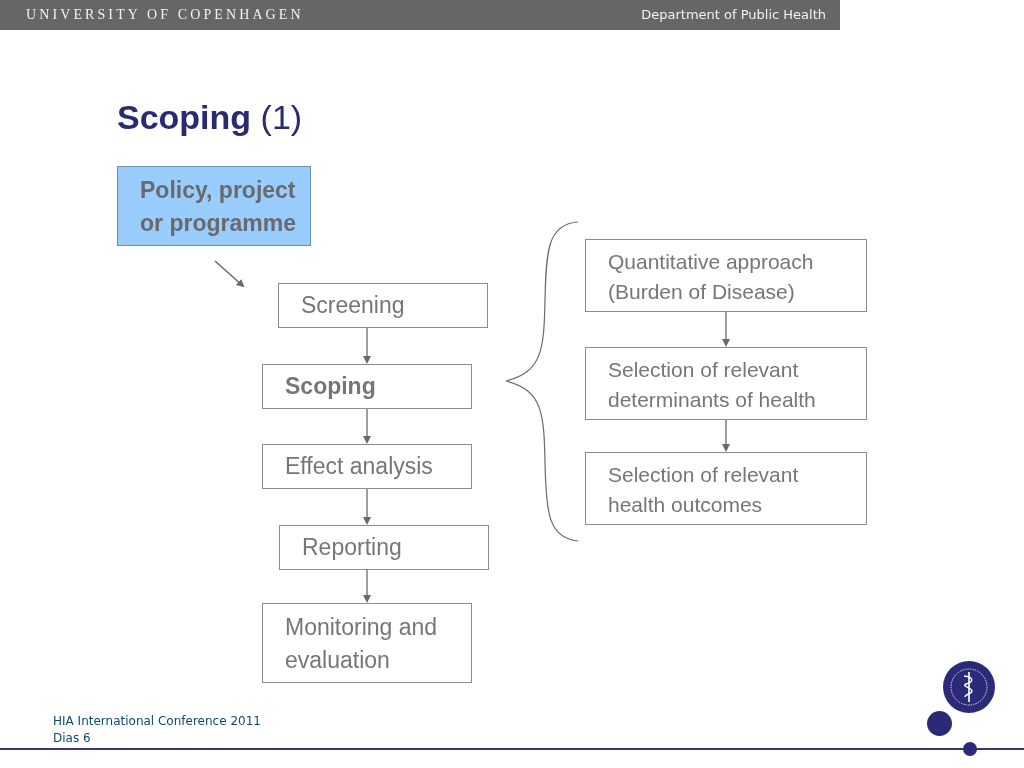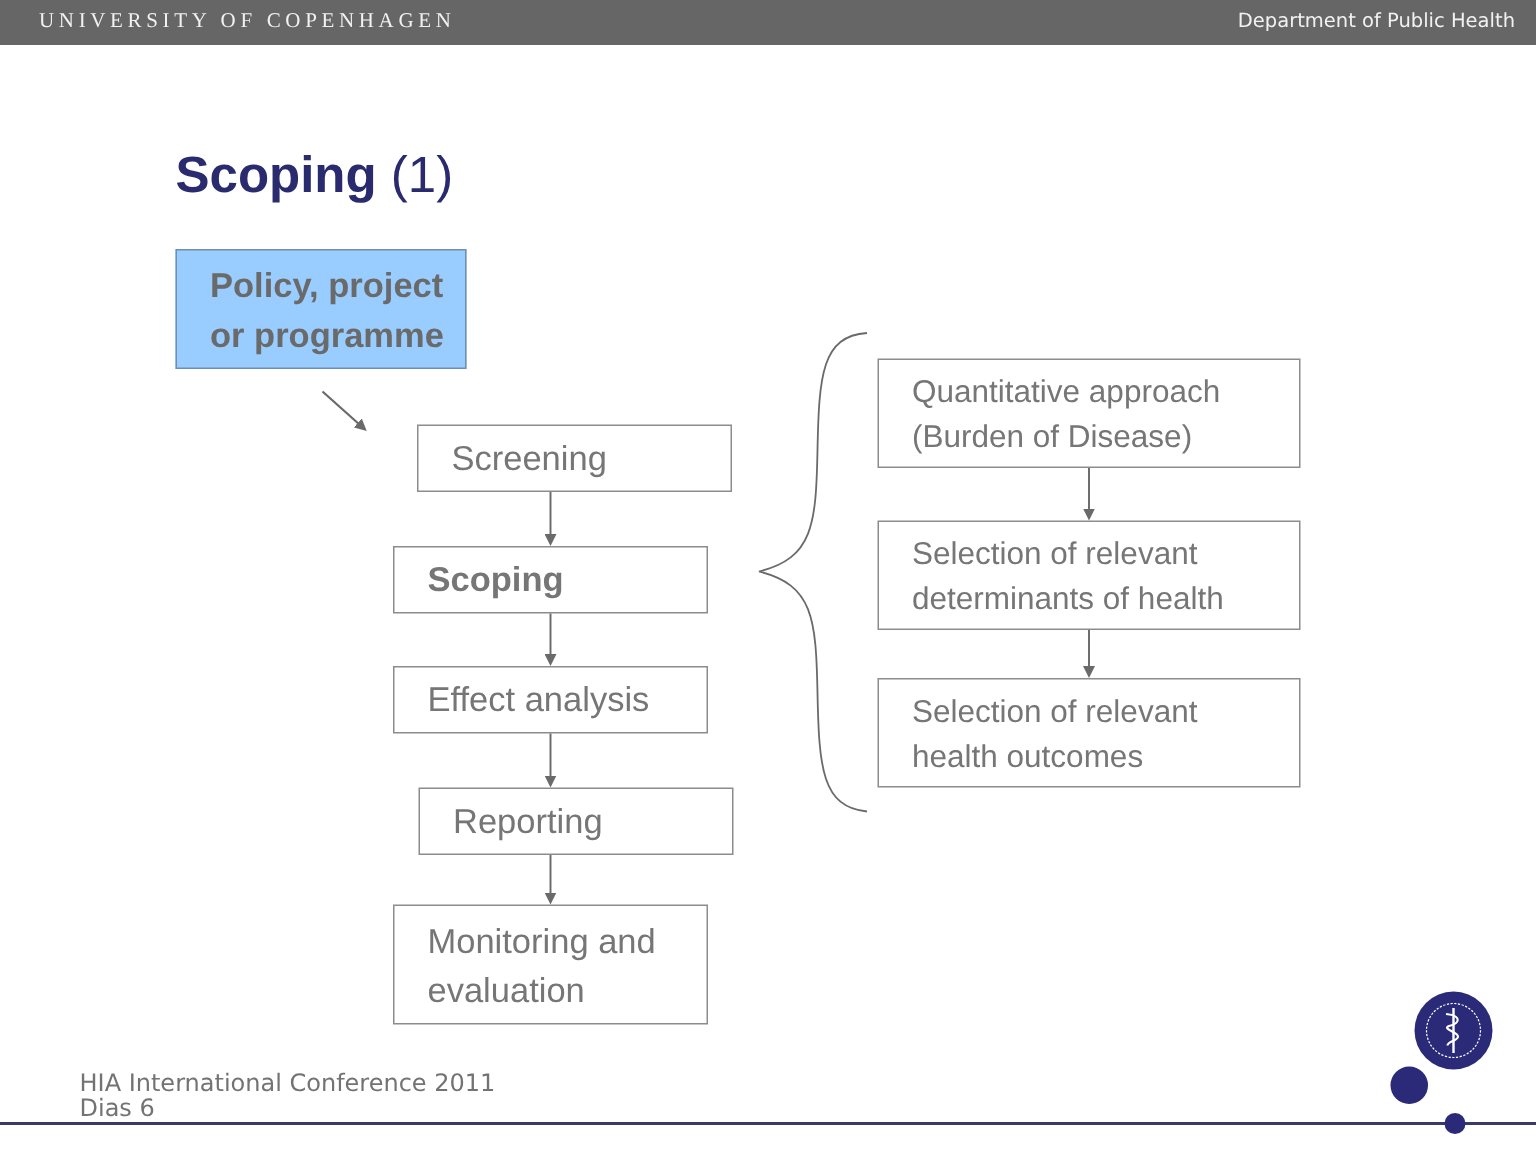--- a/index.html
+++ b/index.html
@@ -1,20 +1,20 @@
 <!DOCTYPE html>
 <html><head>
   <meta charset="utf-8">
   <style>
     * { box-sizing: border-box; margin: 0; padding: 0; }
     html, body { width: 1024px; height: 768px; overflow: hidden; background: #ffffff; }
     body { position: relative; font-family: "DejaVu Sans", "Liberation Sans", sans-serif; }
 
     .top-bar {
-      position: absolute; left: 0; top: 0; width: 1024px; height: 30px;
+      position: absolute; left: 0; top: 0; width: 840px; height: 30px;
       background: #666666;
     }
     .univ-name {
       position: absolute; left: 26px; top: 7px;
       font-family: "Liberation Serif", "DejaVu Serif", serif;
       font-size: 14px; letter-spacing: 3.1px; color: #f2f2f2;
     }
     .dept-name {
       position: absolute; right: 14px; top: 7px;
       font-family: "DejaVu Sans", sans-serif;
@@ -38,21 +38,21 @@
       left: 117px; top: 166px; width: 194px; height: 80px;
       background: #99ccff; border: 1px solid #6f8fb0;
       font-weight: bold; font-size: 23px; color: #6a6a6a;
       padding-top: 7px; line-height: 33px;
     }
     .step-box { left: 262px; width: 210px; font-size: 23px; padding-top: 7px; }
     .sub-box { left: 585px; width: 282px; font-size: 21px; padding-top: 7px; line-height: 30px; }
 
     .footer-text {
       position: absolute; left: 53px; top: 713px;
-      font-family: "DejaVu Sans", sans-serif; font-size: 16px; color: #737373; line-height: 17px;
+      font-family: "DejaVu Sans", sans-serif; font-size: 12px; color: #0c4a6e; line-height: 17px;
     }
     .footer-line {
       position: absolute; left: 0; top: 748px; width: 1024px; height: 2px; background: #3a3a6a;
     }
     .dot { position: absolute; border-radius: 50%; background: #2a2a78; }
 
     svg.overlay { position: absolute; left: 0; top: 0; pointer-events: none; }
   </style>
 </head>
 <body>

